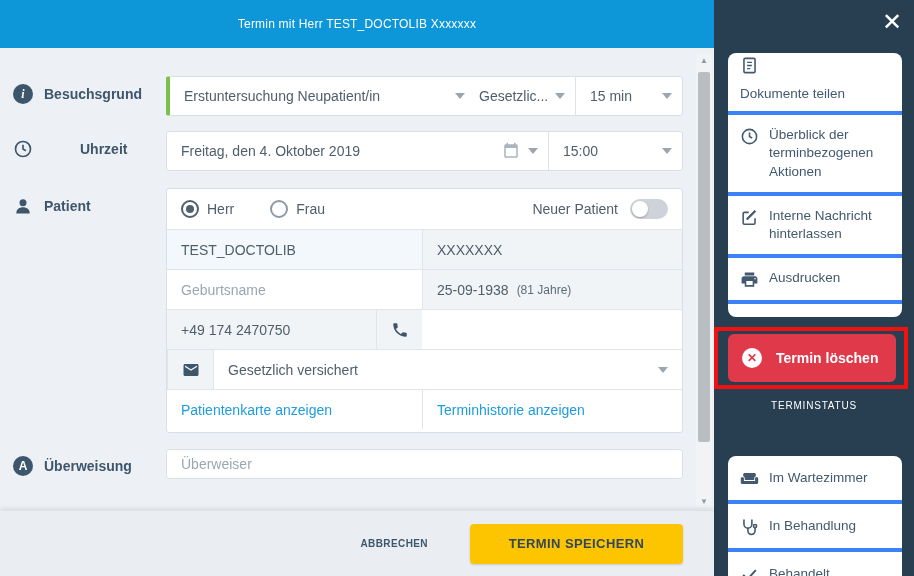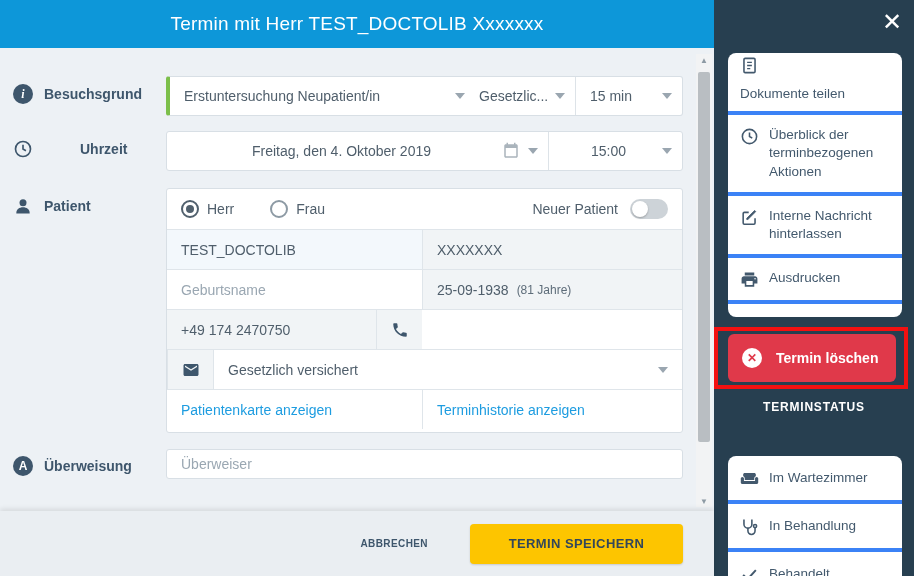--- a/index.html
+++ b/index.html
@@ -3,38 +3,38 @@
 <meta charset="utf-8">
 <style>
   * { margin:0; padding:0; box-sizing:border-box; }
   html,body { width:914px; height:576px; }
   body { font-family:"Liberation Sans", sans-serif; background:#fff; overflow:hidden; }
   .app { position:relative; width:914px; height:576px; overflow:hidden; background:#edf1f5; }
 
   
   .modal { position:absolute; left:0; top:0; width:714px; height:576px; display:flex; flex-direction:column; }
   .modal-header { height:48px; background:#0d97d9; color:#fff; display:flex; align-items:center; justify-content:center;
-    font-size:19px; letter-spacing:.2px; flex:0 0 48px; }
+    font-size:12px; letter-spacing:.2px; flex:0 0 48px; }
   .modal-body { position:relative; flex:1; background:#edf1f5; overflow:hidden; }
   .modal-footer { flex:0 0 65px; background:#eaeef2; box-shadow:0 -2px 5px rgba(0,0,0,.10);
     display:flex; align-items:center; justify-content:flex-end; gap:42px; padding-right:31px; z-index:3; }
 
   
   .side-label { position:absolute; left:13px; display:flex; align-items:center; gap:11px;
     color:#3e566c; font-weight:bold; font-size:14px; }
   .side-label .badge { width:20px; height:20px; border-radius:50%; background:#3e566c; color:#fff;
     display:flex; align-items:center; justify-content:center; font-size:12px; flex:0 0 20px; }
   .side-label .badge.info i { font-family:"Liberation Serif", serif; font-style:italic; font-weight:bold; }
   .side-label svg { width:20px; height:20px; flex:0 0 20px; }
 
   
   .crow { position:absolute; left:166px; width:517px; background:#fff; border:1px solid #d8dfe5; border-radius:3px; }
   .field-row { display:flex; align-items:stretch; height:40px; }
   #row-visit { top:28px; height:40px; border-left:4px solid #7cbf4a; }
-  #row-date  { top:83px; height:40px;text-align:center; }
+  #row-date  { top:83px; height:40px; }
   #row-patient { top:140px; height:245px; }
   #row-referrer { top:401px; height:30px; }
 
   .sel { display:flex; align-items:center; padding:0 10px 0 14px; font-size:14px; color:#4f5e6b; }
   .sel .txt { flex:1; white-space:nowrap; overflow:hidden; }
   .caret { width:0; height:0; border-left:5px solid transparent; border-right:5px solid transparent;
     border-top:6px solid #9aa6b0; margin-left:8px; flex:0 0 auto; }
   .vsep { width:1px; background:#dde3e8; }
   .placeholder { color:#9aa7b2; }
 
@@ -89,22 +89,22 @@
   .menu-item.clipped { padding-top:2px; padding-bottom:8px;flex-direction:column; }
   .status-item { align-items:center; padding:12px 12px; }
 
   .annotation { position:absolute; left:0; top:327px; width:194px; height:62px; border:4px solid #f21111; z-index:2; }
   .btn-delete { position:absolute; left:10px; top:3px; width:168px; height:48px; background:#e0394a; border:none;
     border-radius:6px; color:#fff; font-size:14px; font-weight:bold; display:flex; align-items:center; gap:14px;
     padding:0 0 0 14px; font-family:inherit; cursor:pointer; }
   .circle-x { width:20px; height:20px; border-radius:50%; background:#fff; color:#e0394a; display:flex;
     align-items:center; justify-content:center; font-size:12px; font-weight:bold; flex:0 0 20px; }
 
-  .status-title { position:absolute; top:400px; left:0; width:100%; text-align:center; color:#fff; font-size:12px;
-    font-weight:bold; letter-spacing:.8px; }
+  .status-title { position:absolute; top:400px; left:0; width:100%; text-align:center; color:#fff; font-size:10px;
+    font-weight:normal; letter-spacing:.8px; }
 </style>
 </head>
 <body>
 
 <div class="app">
 
   <div class="modal">
     <div class="modal-header">
       <span>Termin mit Herr TEST_DOCTOLIB Xxxxxxx</span>
     </div>

